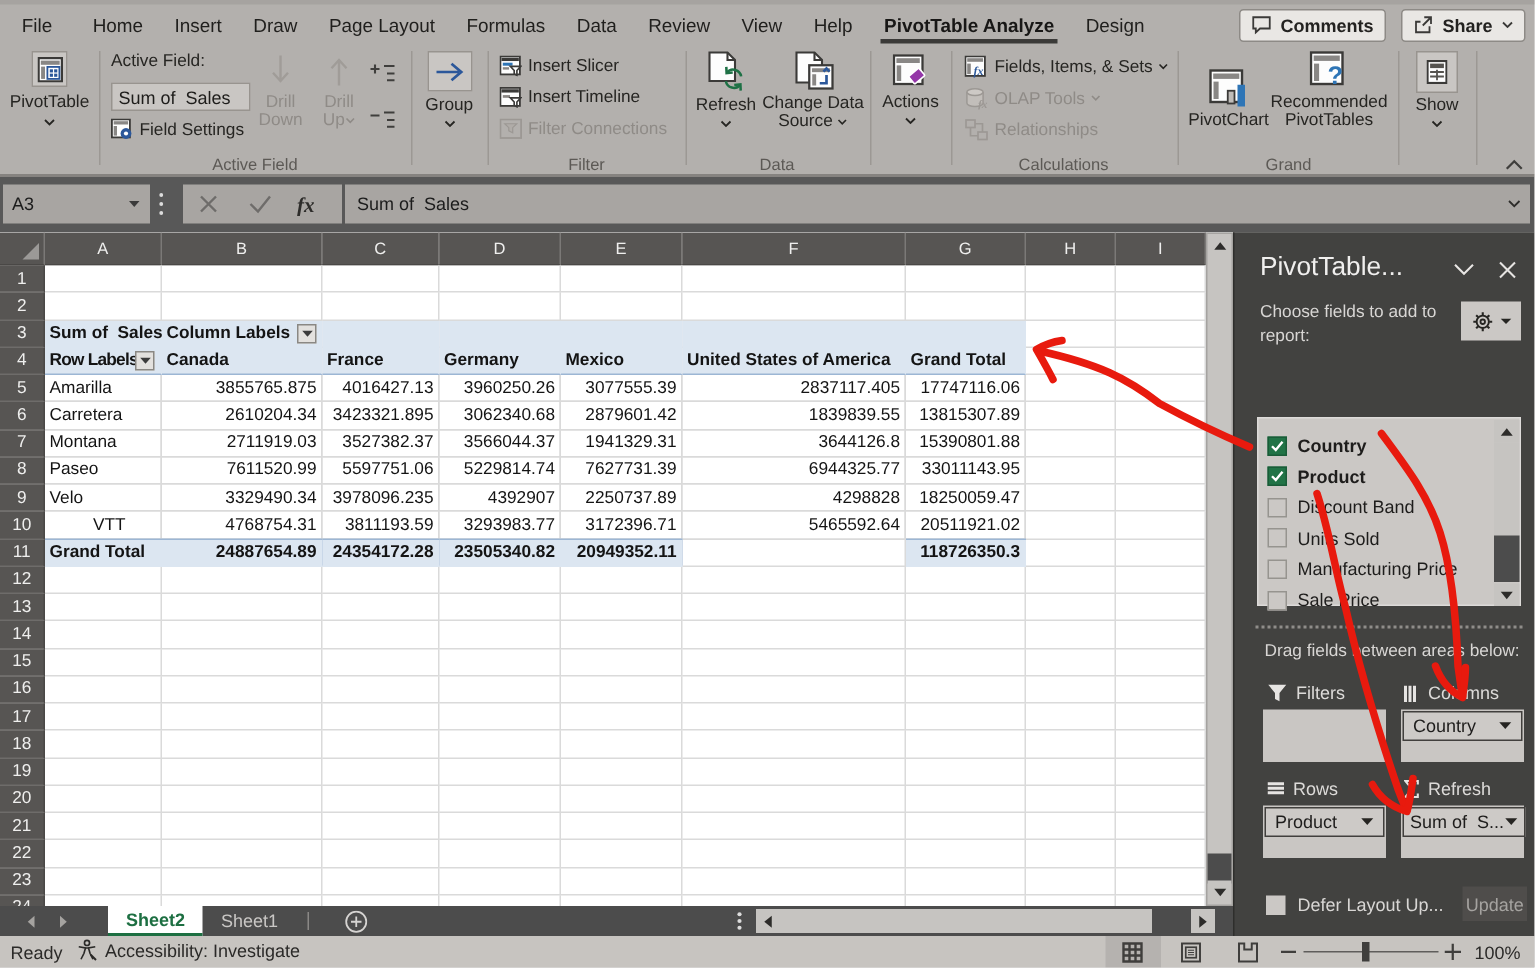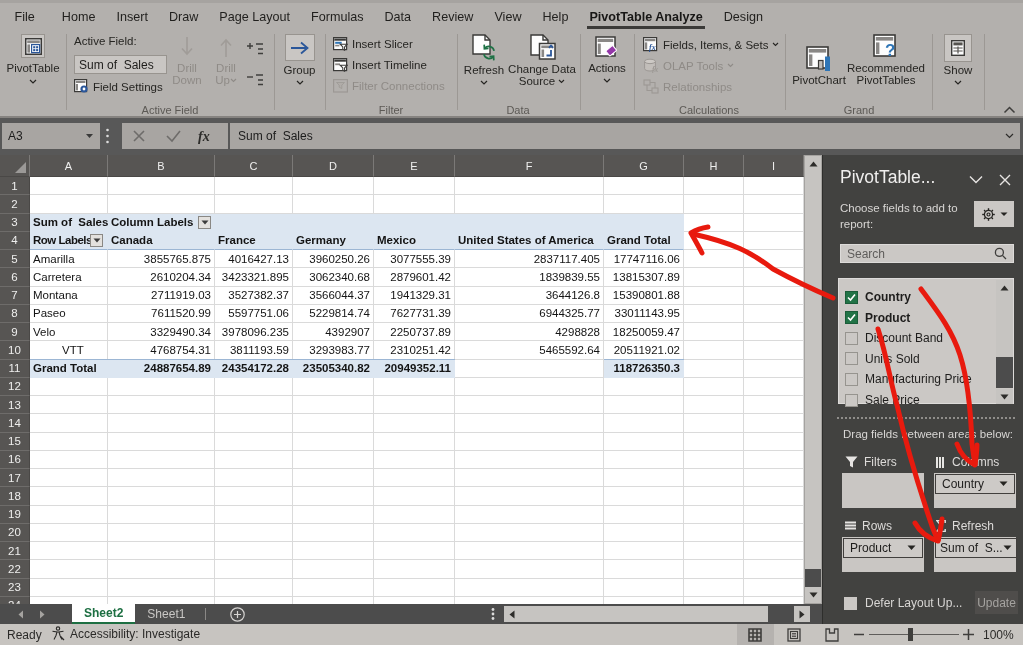--- a/index.html
+++ b/index.html
@@ -99,20 +99,38 @@
       <div class="menu-tab">Draw</div>
       <div class="menu-tab">Page Layout</div>
       <div class="menu-tab">Formulas</div>
       <div class="menu-tab">Data</div>
       <div class="menu-tab">Review</div>
       <div class="menu-tab">View</div>
       <div class="menu-tab">Help</div>
       <div class="menu-tab active">PivotTable Analyze</div>
       <div class="menu-tab">Design</div>
     </div>
+  <div id="menu-right">
+    <div class="mb-btn">
+      <svg width="14" height="13" viewBox="0 0 14 13">
+          <path d="M1.5 1.5 h11 v7.5 h-6.5 l-2.8 2.6 v-2.6 h-1.7 z" fill="none" stroke="#3b3a38" stroke-width="1.2"></path>
+        </svg>
+      <span style="font-weight:bold;">Comments</span>
+    </div>
+    <div class="mb-btn">
+      <svg width="14" height="13" viewBox="0 0 14 13">
+          <path d="M5 4.5 h-3 v7 h9 v-4" fill="none" stroke="#3b3a38" stroke-width="1.2"></path>
+          <path d="M7.5 1.5 h4.5 v4.5 M12 1.5 L6.5 7" fill="none" stroke="#3b3a38" stroke-width="1.2"></path>
+        </svg>
+      <span style="font-weight:bold;">Share</span>
+      <svg width="8" height="5" viewBox="0 0 8 5">
+          <path d="M1 1 L4 4 L7 1" fill="none" stroke="#3b3a38" stroke-width="1.2"></path>
+        </svg>
+    </div>
+  </div>
 </div>
 
 <div id="ribbon">
 
   <div class="big-btn" style="left:14px;top:4px;width:38px;">
     <div class="icon-box" style="width:24px;height:24px;display:flex;align-items:center;justify-content:center;">
       <svg width="17" height="17" viewBox="0 0 17 17">
           <rect x="0.75" y="0.75" width="15.5" height="15.5" fill="#fdfdfd" stroke="#3b3a38" stroke-width="1.5"></rect>
           <rect x="2.2" y="2.4" width="12.6" height="2.8" fill="#898785"></rect>
           <rect x="2.4" y="6.4" width="2.6" height="8.2" fill="#898785"></rect>
@@ -680,21 +698,21 @@
       <div class="cell num" style="left: 78px; top: 146px; width: 107px; height: 18.25px;">3329490.34</div>
       <div class="cell num" style="left: 185px; top: 146px; width: 78px; height: 18.25px;">3978096.235</div>
       <div class="cell num" style="left: 263px; top: 146px; width: 81px; height: 18.25px;">4392907</div>
       <div class="cell num" style="left: 344px; top: 146px; width: 81px; height: 18.25px;">2250737.89</div>
       <div class="cell num" style="left: 425px; top: 146px; width: 149px; height: 18.25px;">4298828</div>
       <div class="cell num" style="left: 574px; top: 146px; width: 80px; height: 18.25px;">18250059.47</div>
       <div class="cell " style="left: 0px; top: 164.25px; width: 78px; height: 18.25px; padding-left: 32px;">VTT</div>
       <div class="cell num" style="left: 78px; top: 164.25px; width: 107px; height: 18.25px;">4768754.31</div>
       <div class="cell num" style="left: 185px; top: 164.25px; width: 78px; height: 18.25px;">3811193.59</div>
       <div class="cell num" style="left: 263px; top: 164.25px; width: 81px; height: 18.25px;">3293983.77</div>
-      <div class="cell num" style="left: 344px; top: 164.25px; width: 81px; height: 18.25px;">2310251.42</div>
+      <div class="cell num" style="left: 344px; top: 164.25px; width: 81px; height: 18.25px;">3172396.71</div>
       <div class="cell num" style="left: 425px; top: 164.25px; width: 149px; height: 18.25px;">5465592.64</div>
       <div class="cell num" style="left: 574px; top: 164.25px; width: 80px; height: 18.25px;">20511921.02</div>
       <div class="cell piv pivb pivtop" style="left: 0px; top: 182.5px; width: 78px; height: 18.25px;">Grand Total</div>
       <div class="cell piv pivb pivtop num" style="left: 78px; top: 182.5px; width: 107px; height: 18.25px;">24887654.89</div>
       <div class="cell piv pivb pivtop num" style="left: 185px; top: 182.5px; width: 78px; height: 18.25px;">24354172.28</div>
       <div class="cell piv pivb pivtop num" style="left: 263px; top: 182.5px; width: 81px; height: 18.25px;">23505340.82</div>
       <div class="cell piv pivb pivtop num" style="left: 344px; top: 182.5px; width: 81px; height: 18.25px;">20949352.11</div>
       <div class="cell piv pivb pivtop num" style="left: 574px; top: 182.5px; width: 80px; height: 18.25px;">118726350.3</div>
     </div>
   <div id="vscroll">
@@ -805,27 +823,20 @@
           <path d="M3.1 7.5 H1.2"></path>
           <path d="M4.4 4.4 L3.1 3.1"></path>
           <path d="M7.5 3.1 V1.2"></path>
           <path d="M10.6 4.4 L11.9 3.1"></path>
         </g>
       </svg>
     <svg width="8" height="5" viewBox="0 0 8 5">
         <path d="M0.5 0.5 L4 4 L7.5 0.5 z" fill="#262522"></path>
       </svg>
   </div>
-  <div id="search-box">
-    <span>Search</span>
-    <svg style="margin-left:auto;" width="13" height="13" viewBox="0 0 13 13">
-        <circle cx="5.4" cy="5.4" r="4" fill="none" stroke="#3f3e3c" stroke-width="1.3"></circle>
-        <path d="M8.4 8.4 L12 12" stroke="#3f3e3c" stroke-width="1.3"></path>
-      </svg>
-  </div>
   <div id="field-list">
       <div class="fl-item" style="top: 10px;">
         <div class="fl-check on"><svg width="11" height="11" viewBox="0 0 11 11">
             <path d="M2 5.5 L4.5 8 L9 2.5" fill="none" stroke="#ffffff" stroke-width="1.6"></path>
           </svg></div>
         <span style="font-weight: bold;">Country</span>
       </div>
       <div class="fl-item" style="top: 30.6px;">
         <div class="fl-check on"><svg width="11" height="11" viewBox="0 0 11 11">
             <path d="M2 5.5 L4.5 8 L9 2.5" fill="none" stroke="#ffffff" stroke-width="1.6"></path>

